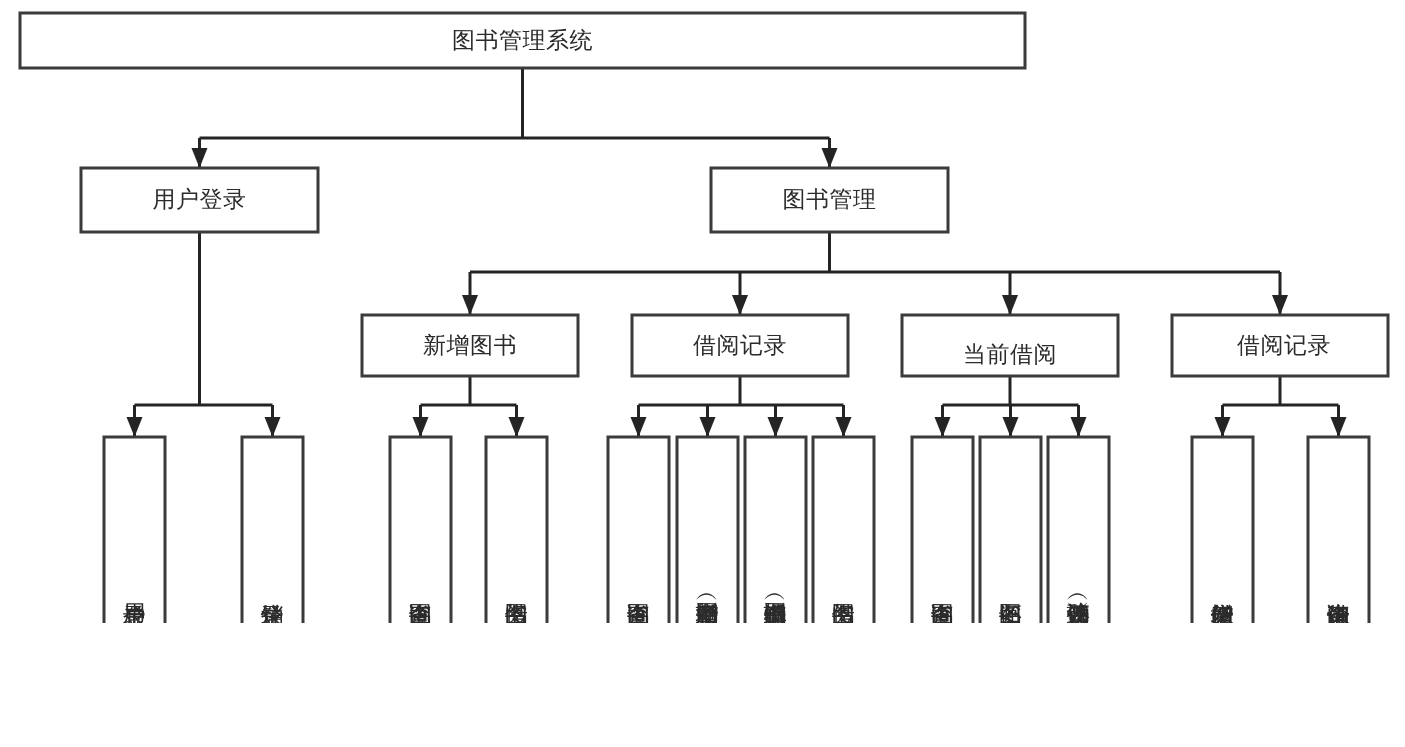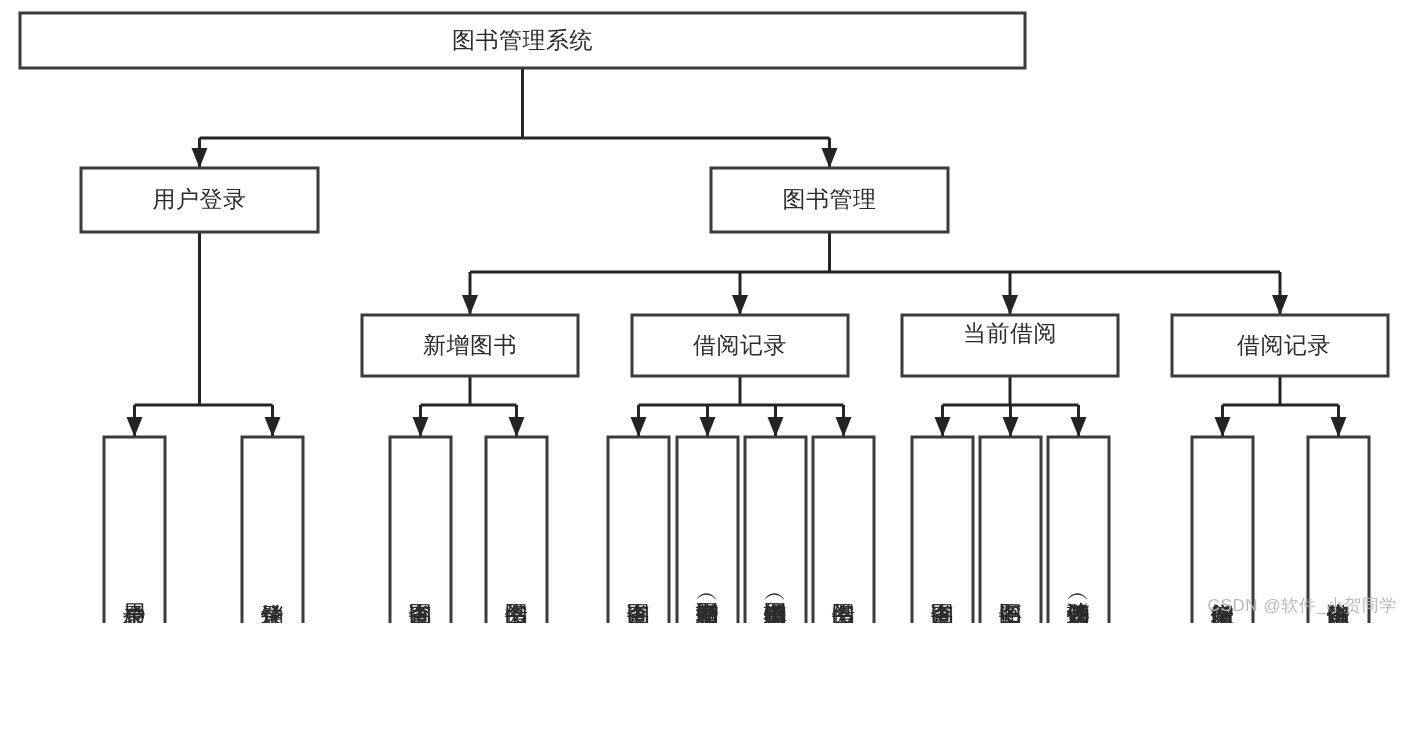--- a/index.html
+++ b/index.html
@@ -161,32 +161,31 @@
         <rect x="1308" y="437" width="61" height="298" class="node-box"></rect>
       </g>
   </svg>
 
   <div id="label-layer">
       <div class="node-label horizontal" style="left: 20px; top: 13px; width: 1005px; height: 55px;">图书管理系统</div>
       <div class="node-label horizontal" style="left: 81px; top: 168px; width: 237px; height: 64px;">用户登录</div>
       <div class="node-label horizontal" style="left: 711px; top: 168px; width: 237px; height: 64px; text-align: right;">图书管理</div>
       <div class="node-label horizontal" style="left: 362px; top: 315px; width: 216px; height: 61px;">新增图书</div>
       <div class="node-label horizontal" style="left: 632px; top: 315px; width: 216px; height: 61px;">借阅记录</div>
-      <div class="node-label horizontal" style="left: 902px; top: 303px; width: 216px; height: 61px;">当前借阅</div>
+      <div class="node-label horizontal" style="left: 902px; top: 324px; width: 216px; height: 61px;">当前借阅</div>
       <div class="node-label horizontal" style="left: 1172px; top: 315px; width: 216px; height: 61px; padding-left: 8px;">借阅记录</div>
       <div class="node-label vertical" style="left: 104px; top: 437px; width: 61px; height: 298px;">用户登录</div>
       <div class="node-label vertical" style="left: 242px; top: 437px; width: 61px; height: 298px;">注销登录</div>
       <div class="node-label vertical" style="left: 390px; top: 437px; width: 61px; height: 298px;">查询图书</div>
       <div class="node-label vertical" style="left: 486px; top: 437px; width: 61px; height: 298px;">借阅图书</div>
       <div class="node-label vertical" style="left: 608px; top: 437px; width: 61px; height: 298px;">查询图书</div>
       <div class="node-label vertical" style="left: 677px; top: 437px; width: 61px; height: 298px;">新增图书（管理员）</div>
       <div class="node-label vertical" style="left: 745px; top: 437px; width: 61px; height: 298px;">编辑图书（管理员）</div>
       <div class="node-label vertical" style="left: 813px; top: 437px; width: 61px; height: 298px;">借阅图书</div>
       <div class="node-label vertical" style="left: 912px; top: 437px; width: 61px; height: 298px;">查询图书</div>
       <div class="node-label vertical" style="left: 980px; top: 437px; width: 61px; height: 298px;">归还图书</div>
       <div class="node-label vertical" style="left: 1048px; top: 437px; width: 61px; height: 298px;">确认归还（管理员）</div>
       <div class="node-label vertical" style="left: 1192px; top: 437px; width: 61px; height: 298px;">新增借阅记录</div>
       <div class="node-label vertical" style="left: 1308px; top: 437px; width: 61px; height: 298px;">查询借阅记录</div>
     </div>
 
-  <div class="watermark">CSDN @软件_小贺同学</div>
 
 </div>
 
 </body></html>

